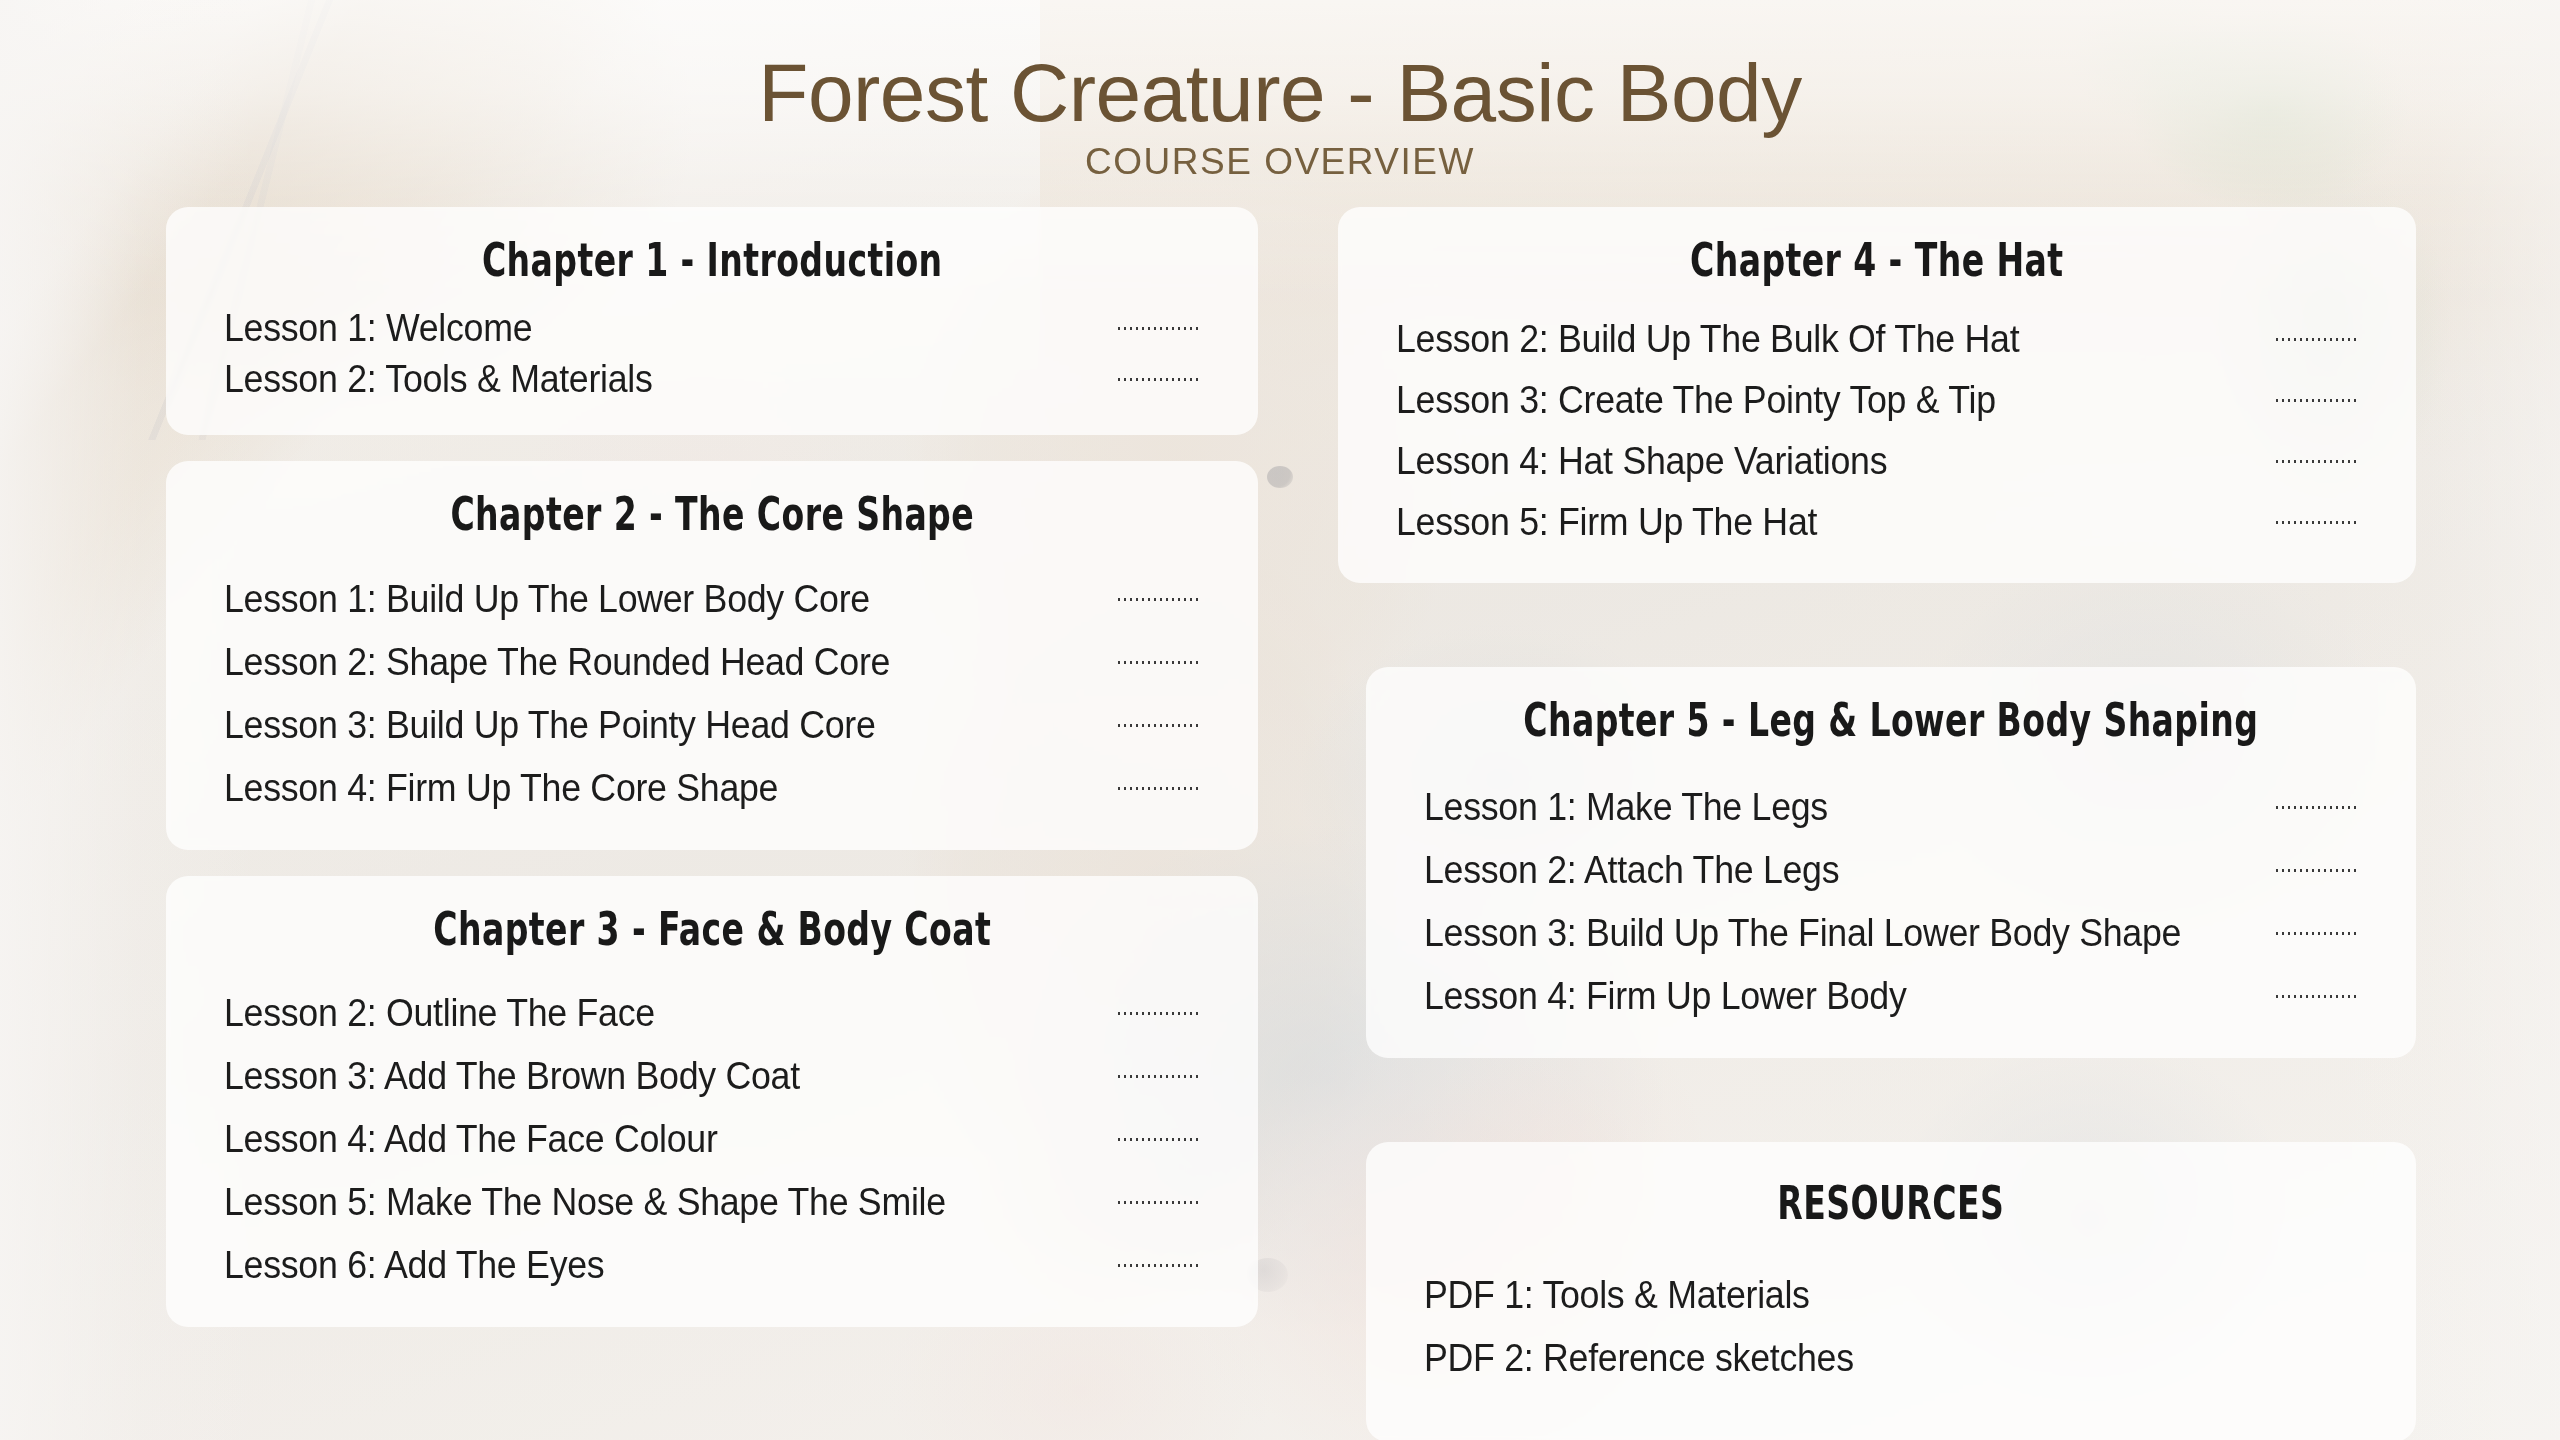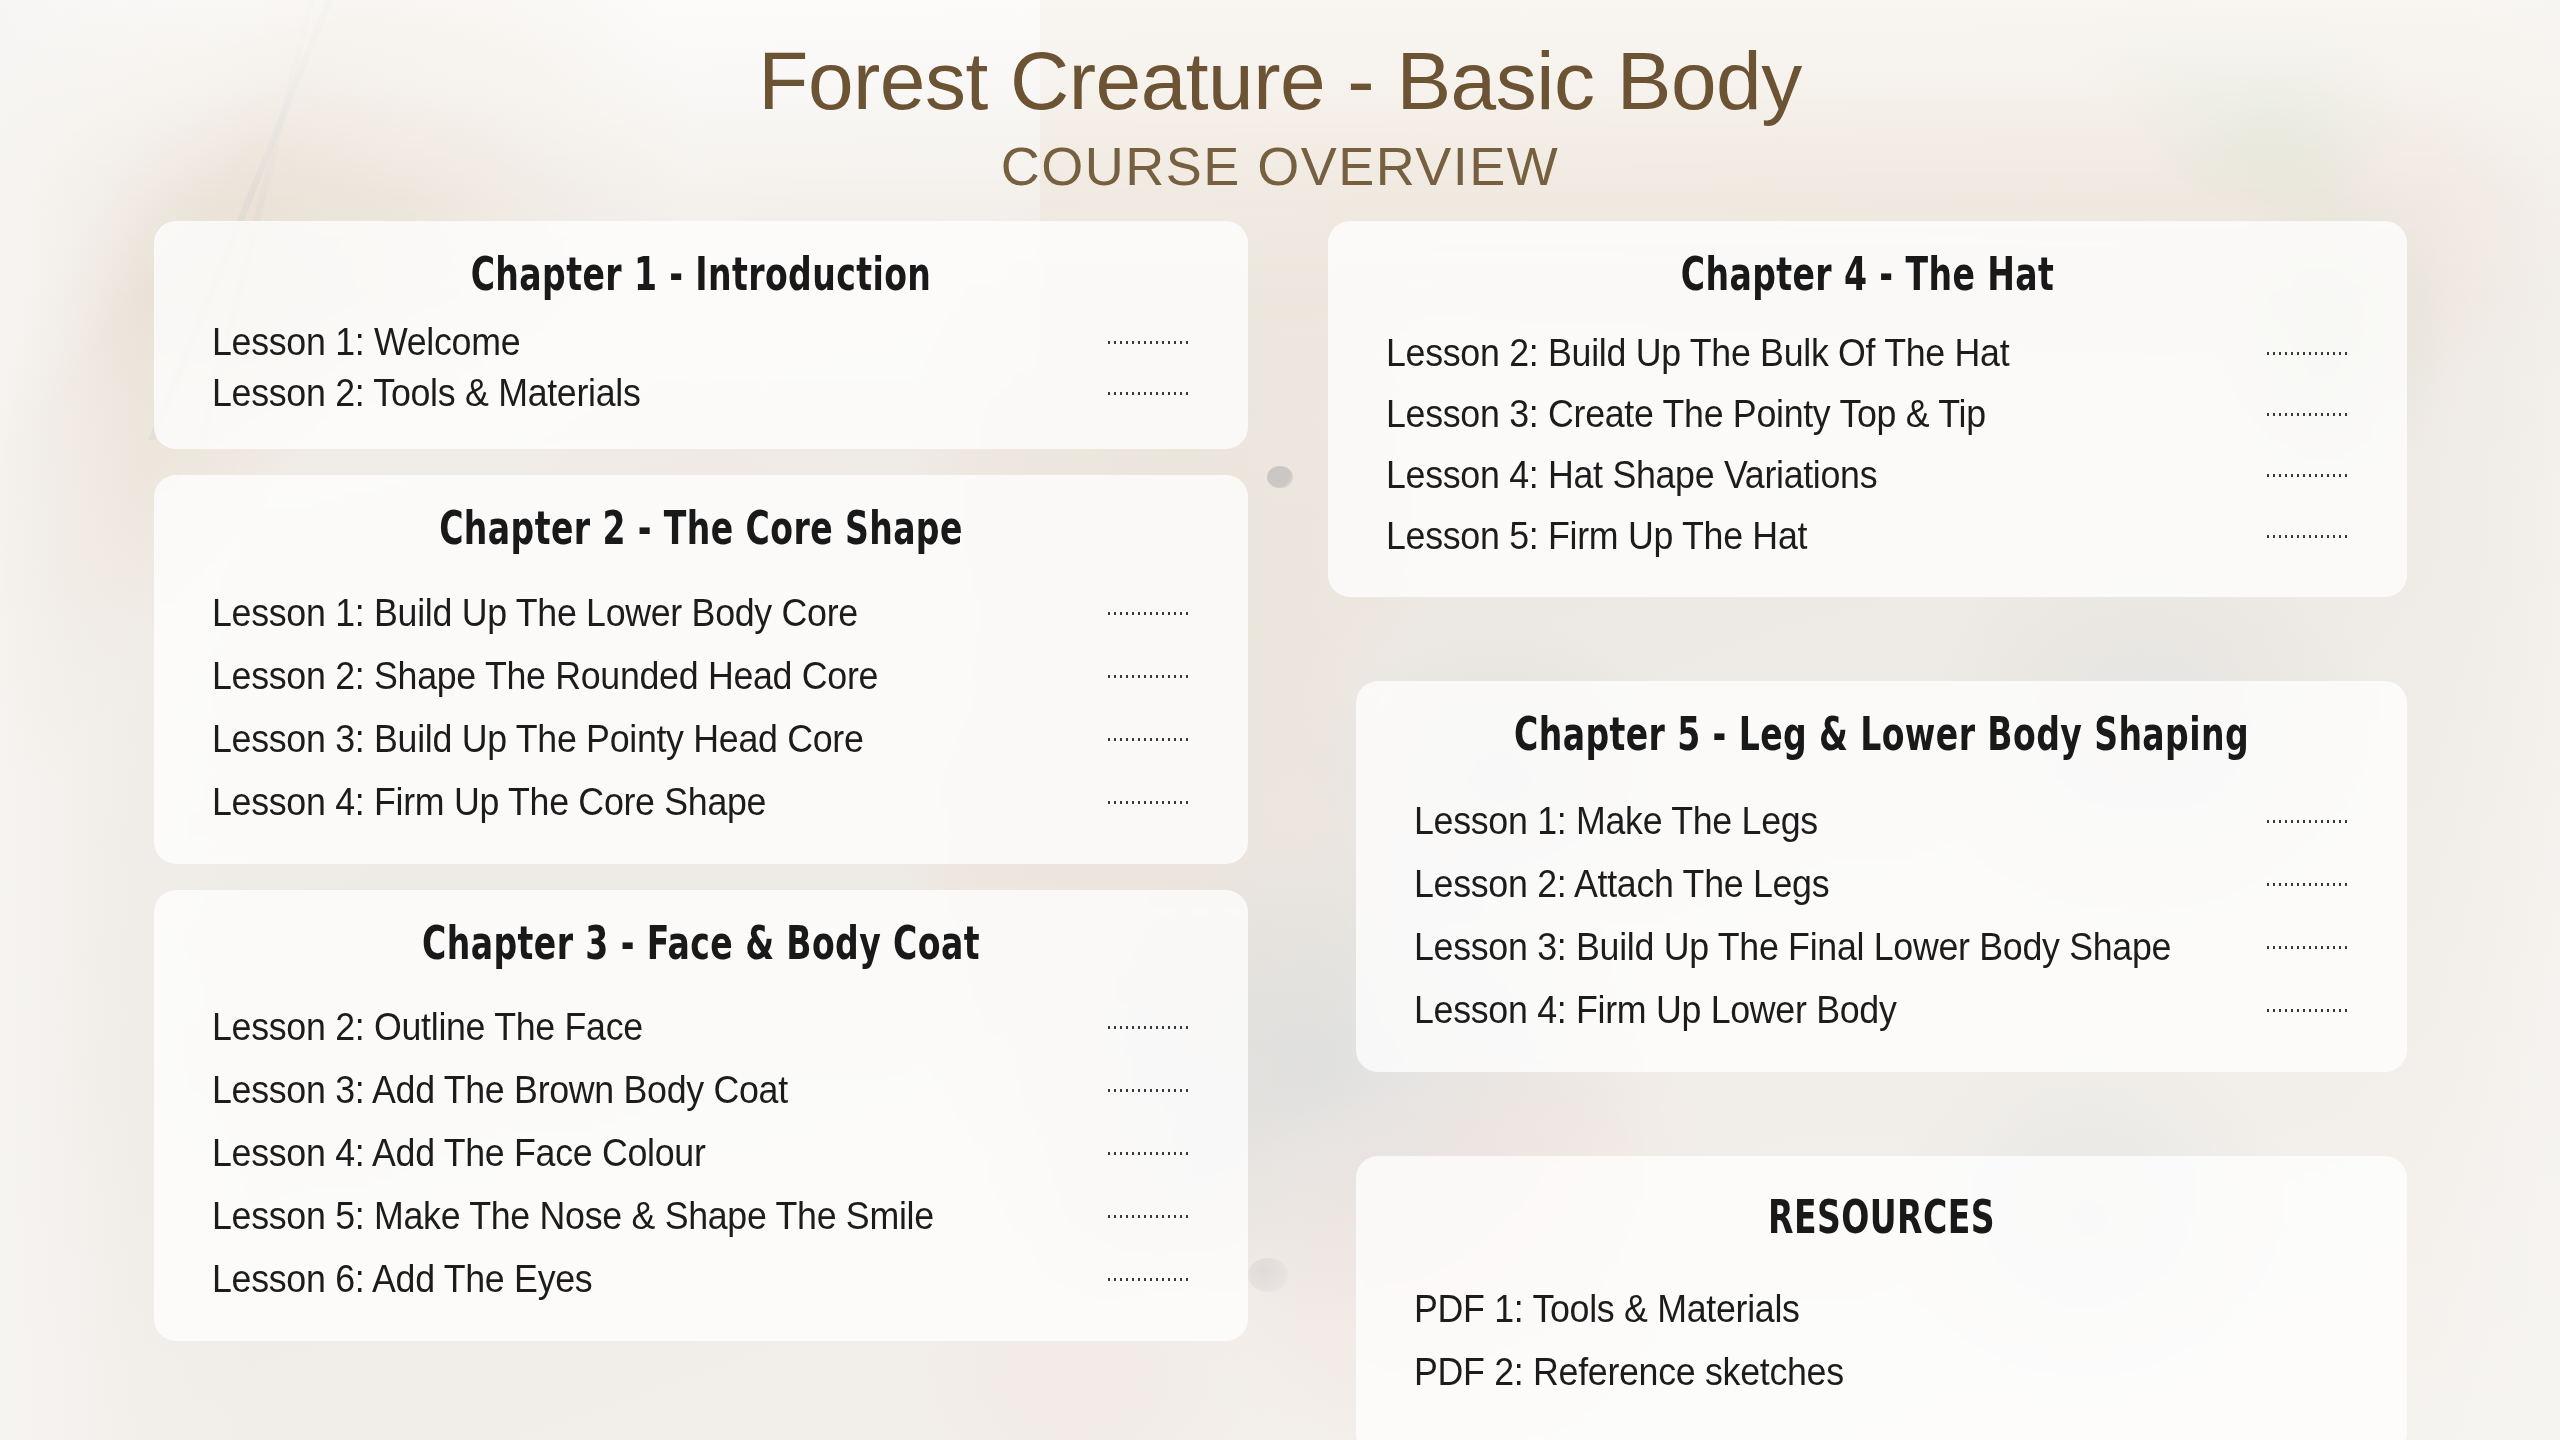--- a/index.html
+++ b/index.html
@@ -126,38 +126,38 @@
       linear-gradient(90deg, rgba(247,245,243,0.85) 0px, rgba(247,245,243,0.20) 140px, rgba(0,0,0,0) 260px),
       linear-gradient(270deg, rgba(247,245,243,0.55) 0px, rgba(247,245,243,0.10) 130px, rgba(0,0,0,0) 240px);
   }
 
   
   #page {
     position: relative;
     z-index: 2;
     width: 2560px;
     height: 1440px;
-    padding: 4px;
+    padding: 16px;
   }
 
   header#course-header {
     text-align: center;
     padding-top: 34px;
   }
   #course-title {
     font-size: 82px;
     font-weight: 400;
     color: #6b5334;
     letter-spacing: -0.5px;
     line-height: 1.05;
     white-space: nowrap;
   }
   #course-subtitle {
-    margin-top: 11px;
-    font-size: 54px;
+    margin-top: 5px;
+    font-size: 37px;
     font-weight: 400;
     color: #76603f;
     letter-spacing: 1.5px;
   }
 
   
   #columns {
     display: flex;
     gap: 0;
     padding: 0 128px 0 150px;

